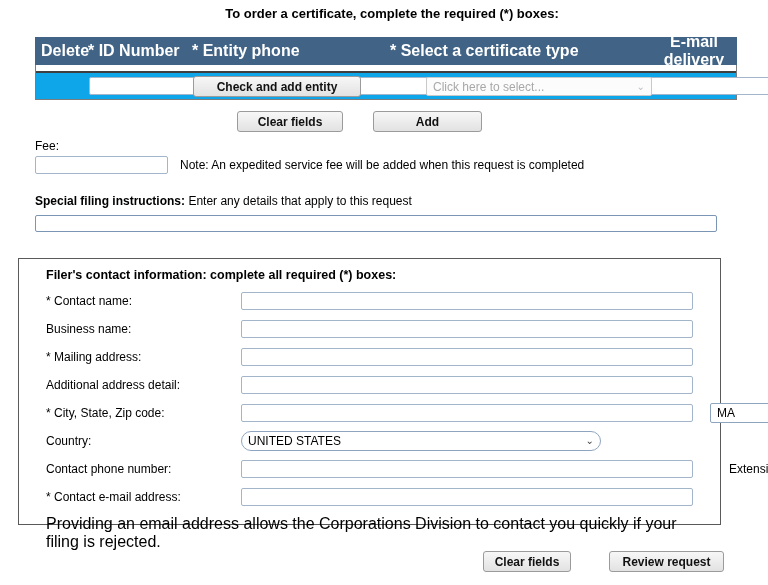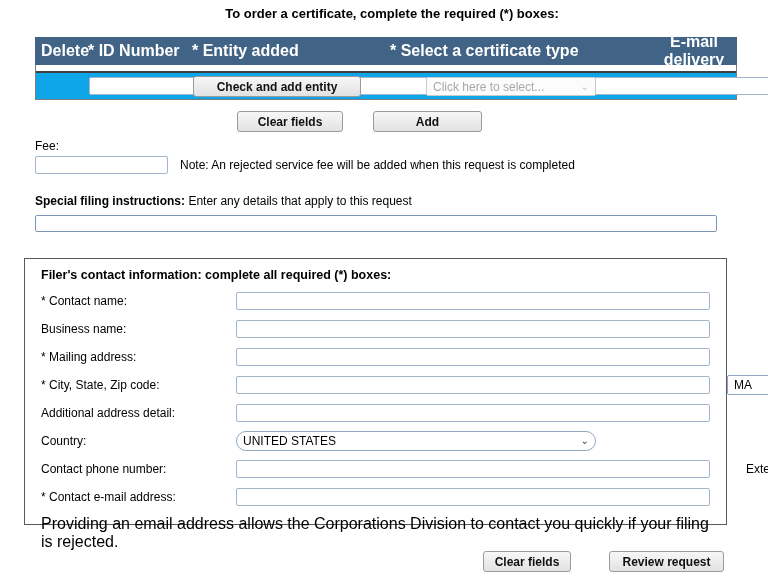--- a/index.html
+++ b/index.html
@@ -33,21 +33,21 @@
     border-top:2px solid #3f3f3f; height:28px;
     position:relative; background:#0ea5e9;
   }
   .id-input {
     position:absolute; left:53px; top:4px; width:82px; height:18px;
     border:1px solid #9b9b9b; border-radius:3px; padding:1px 4px; font-size:12px;
     font-family:inherit;
   }
   .check-btn { position:absolute; left:157px; top:3px; width:168px; }
   .cert-select {
-    position:absolute; left:390px; top:4px; width:170px; height:19px;
+    position:absolute; left:390px; top:4px; width:226px; height:19px;
     border:1px solid var(--disabled_border); border-radius:2px;
     background:#fcfcfc; color:var(--disabled_text);
     display:flex; align-items:center; justify-content:space-between;
     padding:8px 6px; font-size:12px;
   }
   .cert-select .chev { color:#bfbfbf; }
   
   .btn {
     background:linear-gradient(#f7f7f7,#e2e2e2);
     border:1px solid #9b9b9b; border-radius:3px;
@@ -74,22 +74,22 @@
   .fee-label { font-weight:normal; display:block; }
   .fee-row { display:flex; align-items:center; margin-top:3px; }
   .fee-row input { width:133px; }
   .fee-note { margin-left:12px; white-space:nowrap; }
   
   .special { position:absolute; left:35px; top:194px; width:682px; }
   .special .lbl-bold { font-weight:bold; }
   .special input { margin-top:7px; height:17px; border-color:var(--special_input_border); }
   
   .contact-box {
-    position:absolute; left:24px; top:258px; width:703px; height:267px;
-    border:1px solid #5a5a5a; padding:9px 16px; background:#fff;
+    position:absolute; left:18px; top:258px; width:703px; height:267px;
+    border:1px solid #5a5a5a; padding:9px 27px; background:#fff;
   }
   .contact-title { font-weight:bold; font-size:12.5px; height:15px; }
   .c-row { display:flex; align-items:center; margin-top:8px; height:20px; }
   .c-label { flex:none; width:195px; }
   .c-controls { flex:1; display:flex; align-items:center; }
   .w-city { width:260px; flex:none; }
   .state-select { width:86px; margin-left:17px; flex:none; }
   .country-select { width:360px; flex:none;border-radius:10px; }
   .w-phone { width:260px; flex:none; }
   .ext-label { margin-left:36px; flex:none; }
@@ -101,21 +101,21 @@
 </style>
 </head>
 <body>
 
 <div class="page-title">To order a certificate, complete the required (*) boxes:</div>
 
 <div class="cert-table">
   <div class="thead">
     <div class="th th-delete">Delete</div>
     <div class="th th-id">* ID Number</div>
-    <div class="th th-entity">* Entity added</div>
+    <div class="th th-entity">* Entity phone</div>
     <div class="th th-cert">* Select a certificate type</div>
     <div class="th th-email">E-mail delivery</div>
   </div>
   <div class="tbody">
     <div class="gap-row"></div>
     <div class="entry-row">
       <input type="text" class="id-input" value="" style="">
       <button class="btn check-btn">Check and add entity</button>
       <div class="cert-select">
         <span>Click here to select...</span>
@@ -127,21 +127,21 @@
 
 <div class="entry-actions">
   <button class="btn btn-clear">Clear fields</button>
   <button class="btn btn-add">Add</button>
 </div>
 
 <div class="fee">
   <span class="fee-label">Fee:</span>
   <div class="fee-row">
     <input type="text" value="" style="">
-    <span class="fee-note">Note: An rejected service fee will be added when this request is completed</span>
+    <span class="fee-note">Note: An expedited service fee will be added when this request is completed</span>
   </div>
 </div>
 
 <div class="special">
   <div>
     <span class="lbl-bold">Special filing instructions:</span>
     <span>Enter any details that apply to this request</span>
   </div>
   <input type="text" value="" style="">
 </div>
@@ -164,35 +164,35 @@
   </div>
 
   <div class="c-row">
     <div class="c-label">* Mailing address:</div>
     <div class="c-controls">
       <input type="text" value="" style="">
     </div>
   </div>
 
   <div class="c-row">
+    <div class="c-label">Additional address detail:</div>
+    <div class="c-controls">
+      <input type="text" value="" style="">
+    </div>
+  </div>
+
+  <div class="c-row">
     <div class="c-label">* City, State, Zip code:</div>
     <div class="c-controls">
       <input type="text" class="w-city" value="" style="">
       <div class="select state-select">
         <span>MA</span>
 
       </div>
 
-    </div>
-  </div>
-
-  <div class="c-row">
-    <div class="c-label">Additional address detail:</div>
-    <div class="c-controls">
-      <input type="text" value="" style="">
     </div>
   </div>
 
   <div class="c-row">
     <div class="c-label">Country:</div>
     <div class="c-controls">
       <div class="select country-select">
         <span>UNITED STATES</span>
         <span class="chev">⌄</span>
       </div>

